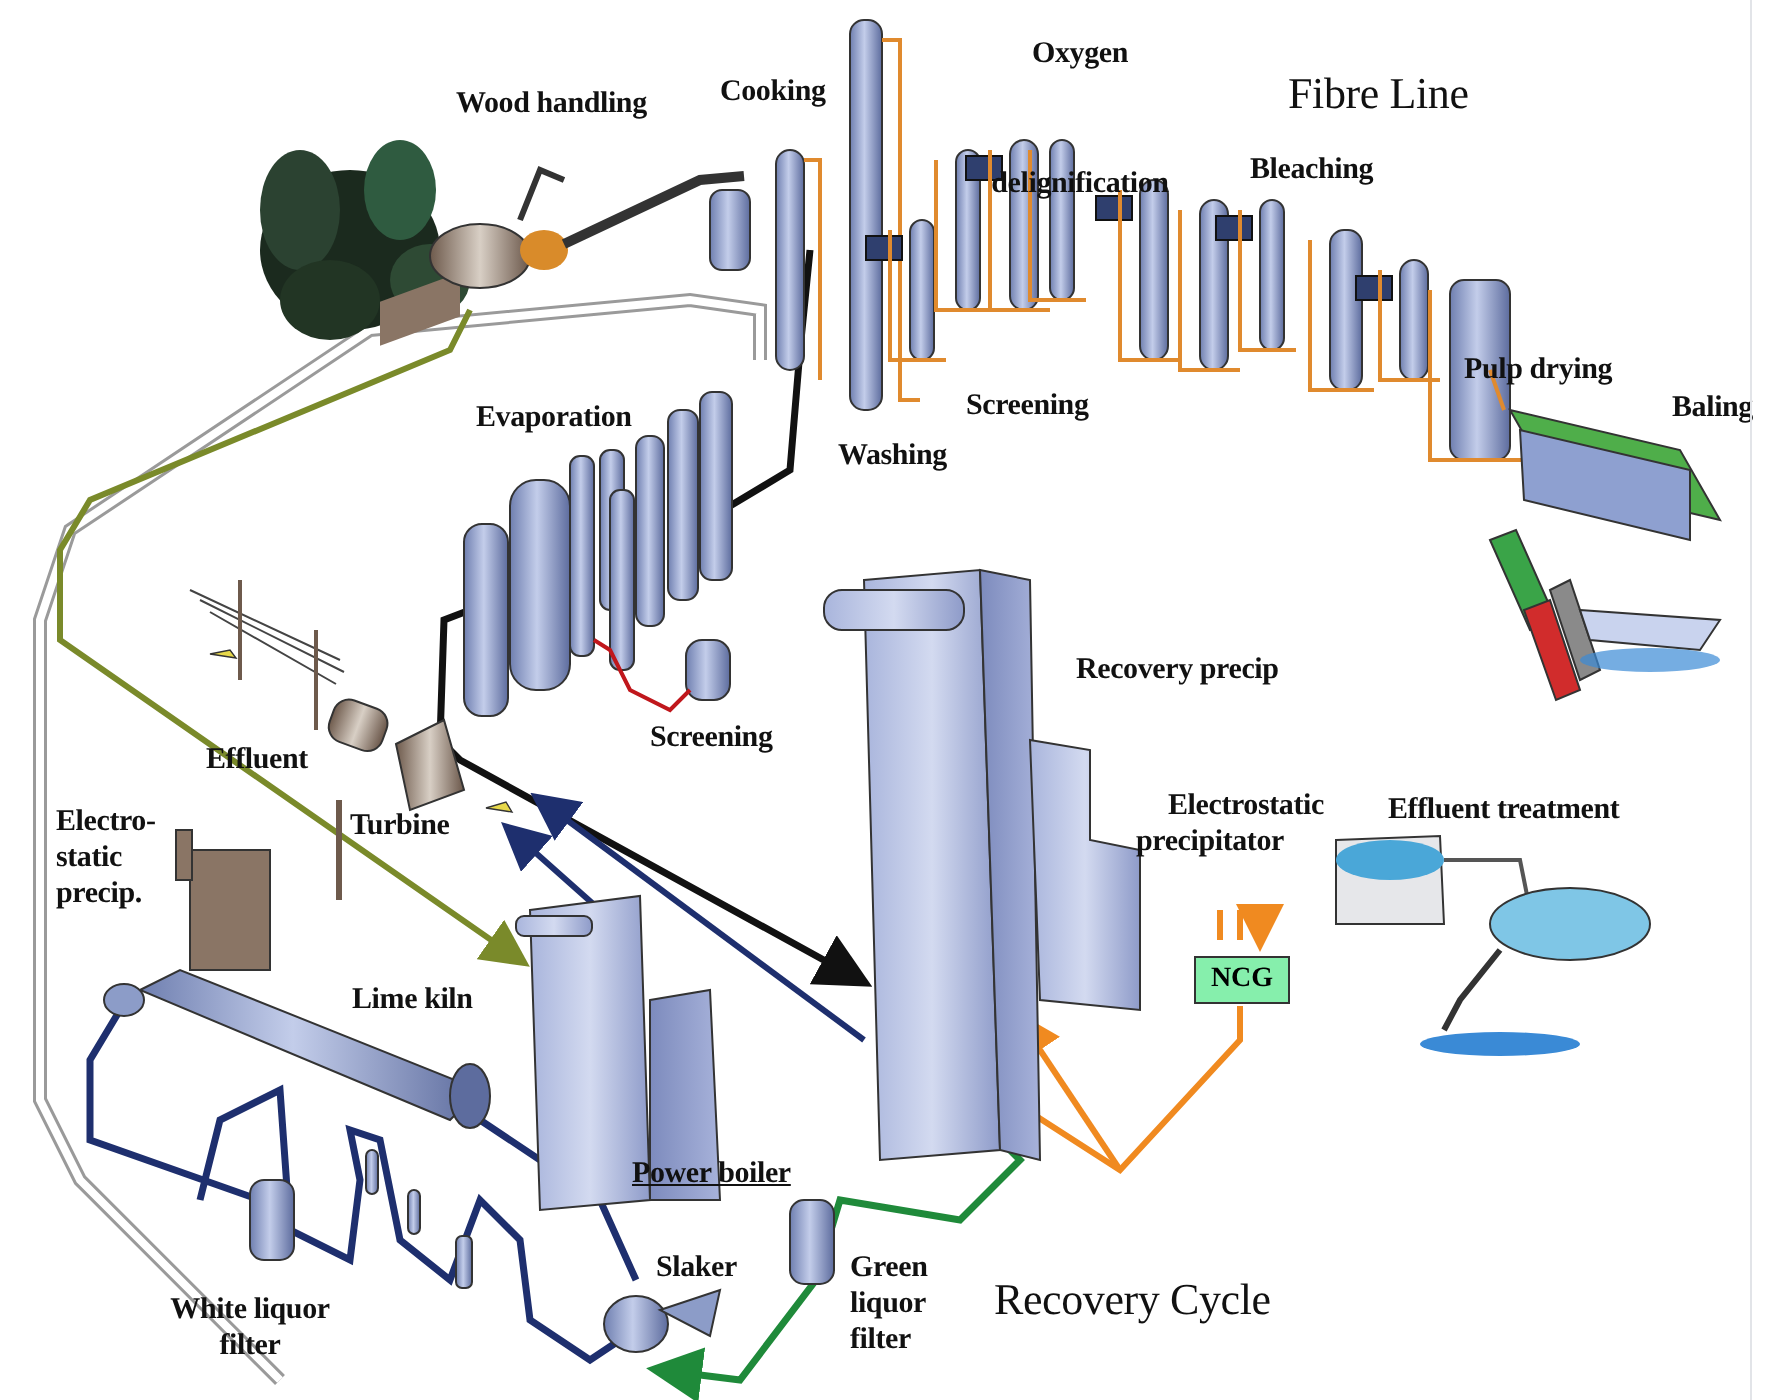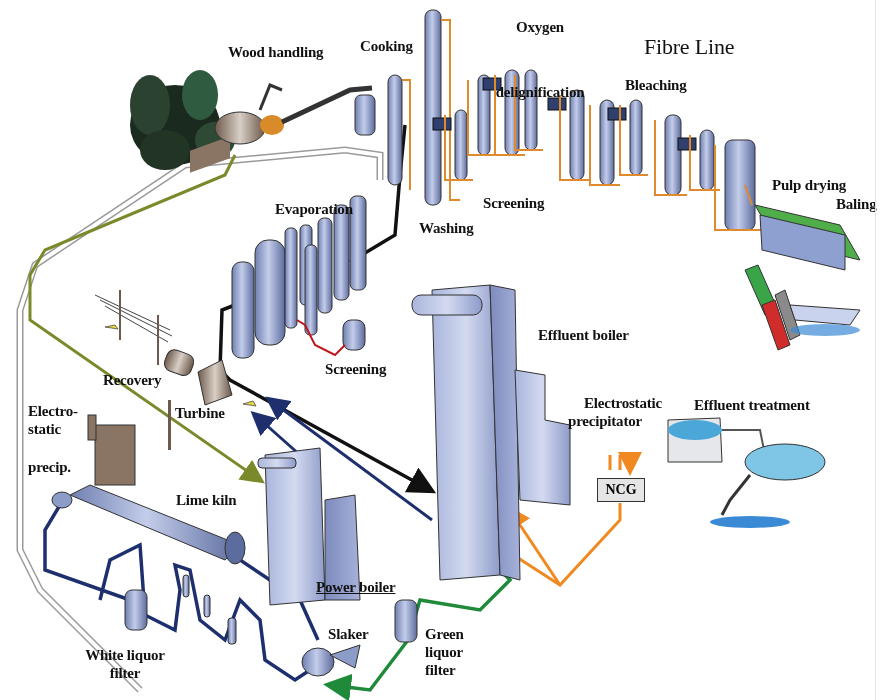--- a/index.html
+++ b/index.html
@@ -2,21 +2,21 @@
 <html><head>
 <meta charset="utf-8">
 <style>
   html, body { margin:0; padding:0; background:#ffffff; }
   body { width:888px; height:700px; overflow:hidden; position:relative; font-family:"Liberation Serif", serif; }
   #stage { position:absolute; left:0; top:0; width:888px; height:700px; }
   .lbl { position:absolute; font-family:"Liberation Serif", serif; font-weight:bold; color:#111; font-size:15px; line-height:1.05; white-space:nowrap; letter-spacing:-0.2px; }
   .lbl.c { text-align:center; }
   .lbl.big { font-size:22px; font-weight:normal; }
   .lbl.rc { font-size:22px; font-weight:normal; }
-  .ncg { position:absolute; left:597px; top:478px; width:46px; height:22px; border:1.5px solid #333; background:#e5e5e5; font-family:"Liberation Serif", serif; font-weight:bold; font-size:14px; text-align:center; line-height:22px; }
+  .ncg { position:absolute; left:597px; top:478px; width:46px; height:22px; border:1.5px solid #333; background:#86efac; font-family:"Liberation Serif", serif; font-weight:bold; font-size:14px; text-align:center; line-height:22px; }
   .rborder { position:absolute; left:875px; top:0; width:1px; height:700px; background:#e2e4e8; }
 </style>
 </head>
 <body>
 
 <div id="stage">
 <svg width="888" height="700" viewBox="0 0 888 700" xmlns="http://www.w3.org/2000/svg">
   <defs>
     <linearGradient id="cyl" x1="0" x2="1" y1="0" y2="0">
       <stop offset="0" stop-color="#6f7fb0"></stop>
@@ -199,40 +199,41 @@
     <ellipse cx="695" cy="430" rx="27" ry="10" fill="#4aa7d8"></ellipse>
     <path d="M722,430 L760,430 L765,455" fill="none" stroke="#555" stroke-width="2"></path>
     <ellipse cx="785" cy="462" rx="40" ry="18" fill="#7fc6e6" stroke="#333"></ellipse>
     <path d="M750,475 L730,500 L722,515" fill="none" stroke="#333" stroke-width="3"></path>
     <ellipse cx="750" cy="522" rx="40" ry="6" fill="#3a8ad6"></ellipse>
   </g>
 </svg>
 
 
 <div class="lbl big" style="left:644px;top:35px;">Fibre Line</div>
+<div class="lbl rc" style="left:497px;top:638px;">Recovery Cycle</div>
 
 <div class="lbl" style="left:228px;top:45px;text-align:right;">Wood handling</div>
 <div class="lbl" style="left:360px;top:39px;">Cooking</div>
 <div class="lbl c" style="left:510px;top:20px;width:60px;">Oxygen</div>
 <div class="lbl c" style="left:490px;top:37px;width:100px;margin-top:48px;">delignification</div>
 <div class="lbl" style="left:419px;top:221px;">Washing</div>
 <div class="lbl" style="left:483px;top:196px;">Screening</div>
 <div class="lbl" style="left:625px;top:78px;">Bleaching</div>
-<div class="lbl" style="left:772px;top:178px;">Pulp drying</div>
+<div class="lbl" style="left:732px;top:178px;">Pulp drying</div>
 <div class="lbl" style="left:836px;top:197px;">Baling</div>
 
-<div class="lbl" style="left:238px;top:202px;margin-left:37px;">Evaporation</div>
+<div class="lbl" style="left:238px;top:202px;">Evaporation</div>
 <div class="lbl" style="left:325px;top:362px;">Screening</div>
-<div class="lbl" style="left:103px;top:373px;">Recovery</div>
+<div class="lbl" style="left:103px;top:373px;">Effluent</div>
 <div class="lbl" style="left:175px;top:406px;">Turbine</div>
 <div class="lbl" style="left:28px;top:404px;">Electro-</div>
 <div class="lbl" style="left:28px;top:422px;">static</div>
-<div class="lbl" style="left:28px;top:460px;font-family:Liberation Serif, serif;">precip.</div>
+<div class="lbl" style="left:28px;top:440px;font-family:Liberation Serif, serif;">precip.</div>
 <div class="lbl" style="left:176px;top:493px;">Lime kiln</div>
-<div class="lbl" style="left:538px;top:328px;">Effluent boiler</div>
+<div class="lbl" style="left:538px;top:328px;">Recovery precip</div>
 <div class="lbl" style="left:584px;top:396px;">Electrostatic</div>
 <div class="lbl" style="left:568px;top:414px;">precipitator</div>
 <div class="ncg">NCG</div>
 <div class="lbl" style="left:694px;top:398px;">Effluent treatment</div>
 <div class="lbl" style="left:316px;top:580px;text-decoration:underline;">Power boiler</div>
 <div class="lbl" style="left:328px;top:627px;">Slaker</div>
 <div class="lbl" style="left:425px;top:627px;">Green</div>
 <div class="lbl" style="left:425px;top:645px;">liquor</div>
 <div class="lbl" style="left:425px;top:663px;">filter</div>
 <div class="lbl c" style="left:70px;top:648px;width:110px;">White liquor</div>

